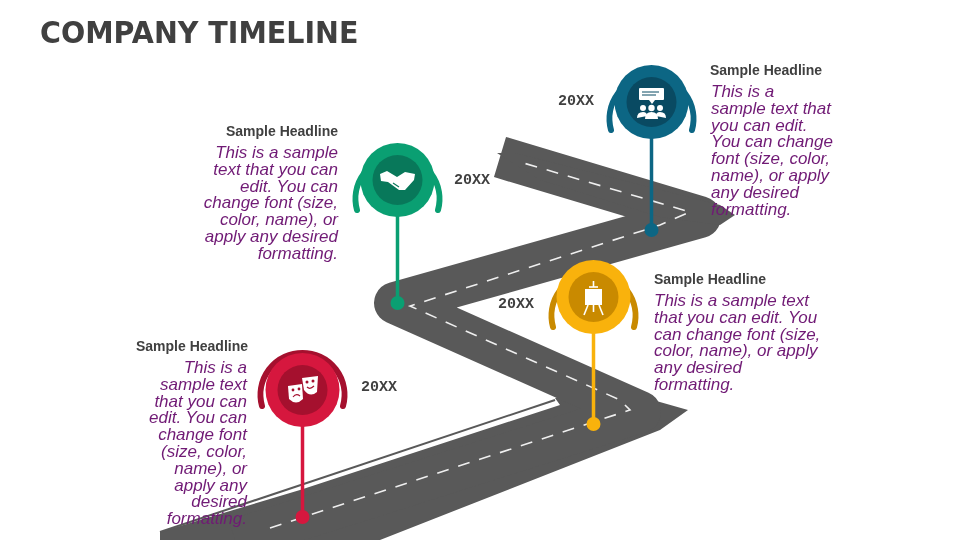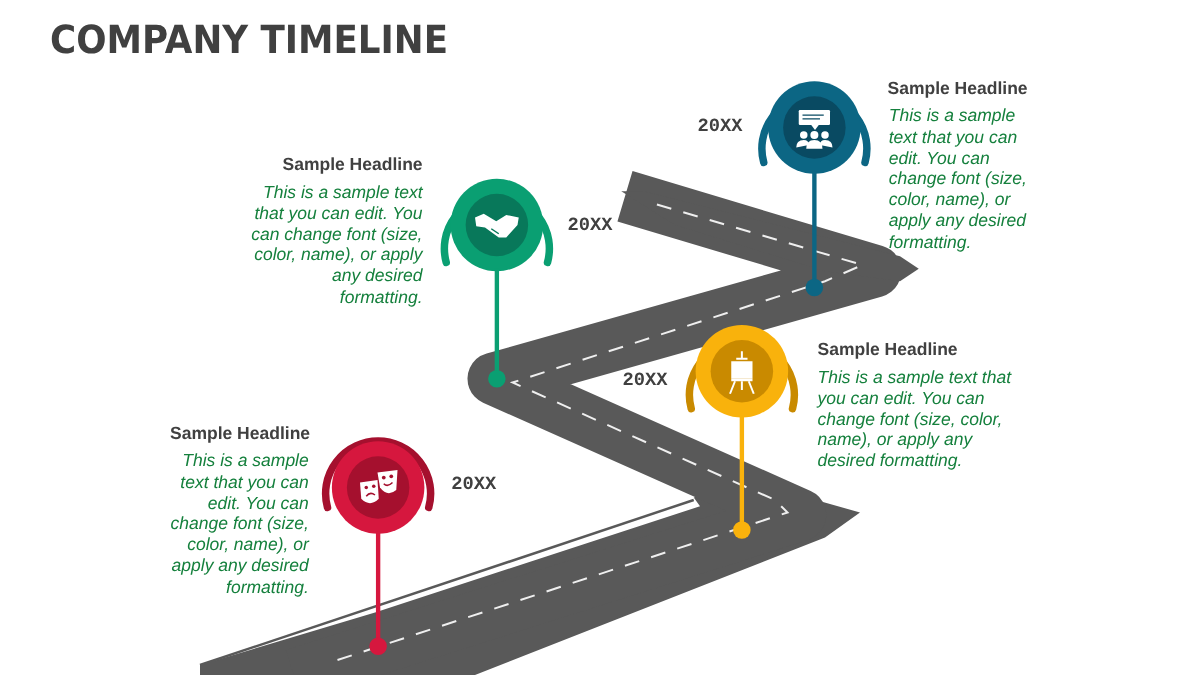--- a/index.html
+++ b/index.html
@@ -1,20 +1,20 @@
 <!DOCTYPE html>
 <html><head>
 <meta charset="utf-8">
 <style>
   html, body { margin:0; padding:0; }
   body { width:960px; height:540px; background:#ffffff; position:relative; overflow:hidden; font-family:"Liberation Sans", sans-serif; }
   .title { position:absolute; left:40px; top:14px; font-size:31px; font-weight:bold; color:#404040; letter-spacing:0px; font-family:"DejaVu Sans", sans-serif; transform:scaleX(0.92); transform-origin:left top; }
   svg.road { position:absolute; left:0; top:0; }
   .headline { position:absolute; font-size:14px; font-weight:bold; color:#404040; white-space:nowrap; }
-  .body { position:absolute; font-size:14px; font-style:italic; color:#15803d; line-height:16.8px; }
+  .body { position:absolute; font-size:17px; font-style:italic; color:#701a75; line-height:16.8px; }
   .right { text-align:right; }
   .year { position:absolute; font-size:15px; font-weight:bold; color:#404040;font-family:Liberation Mono, monospace; }
   .marker { position:absolute; }
 </style>
 </head>
 <body>
 
 <div class="title">COMPANY TIMELINE</div>
 
 <svg class="road" width="960" height="540" viewBox="0 0 960 540">

